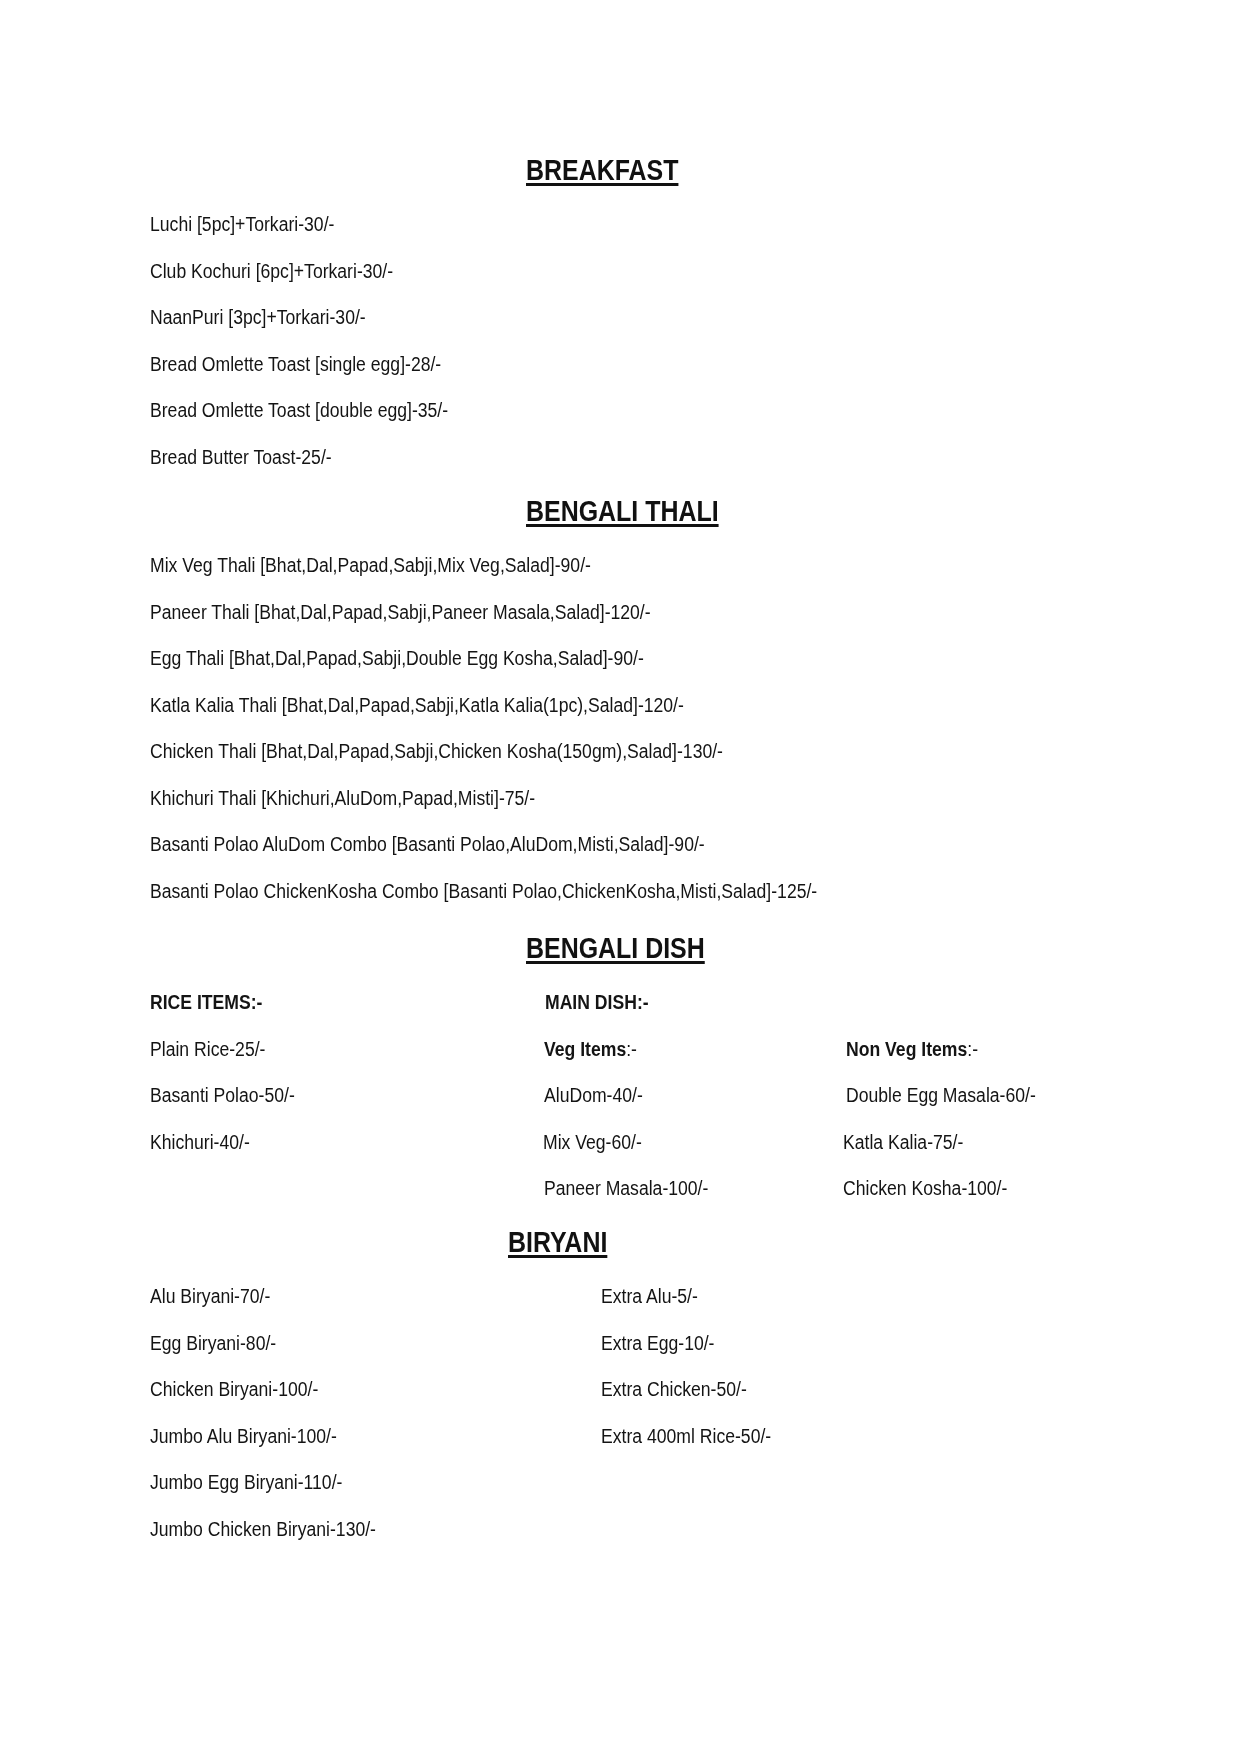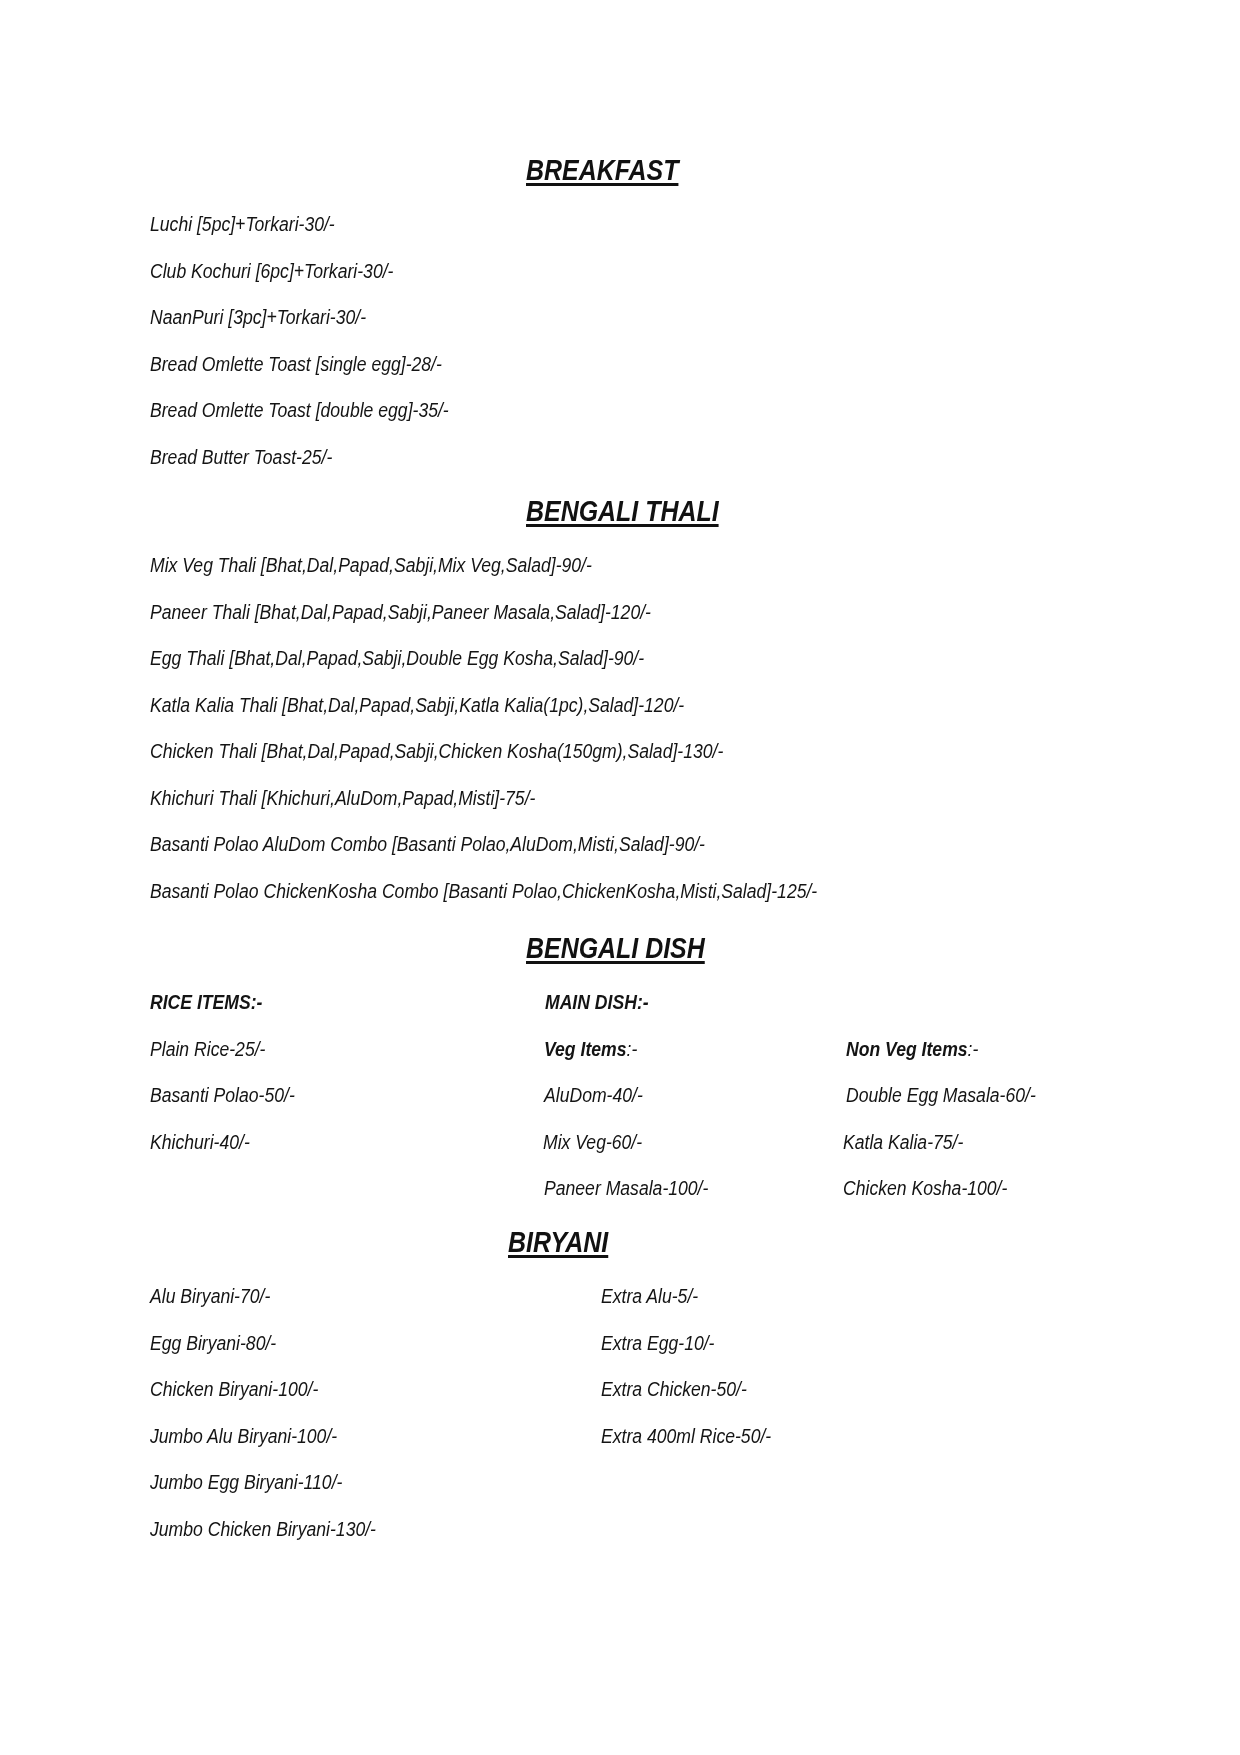--- a/index.html
+++ b/index.html
@@ -1,17 +1,17 @@
 <!DOCTYPE html>
 <html><head>
 <meta charset="utf-8">
 <style>
   html, body { margin: 0; padding: 0; background: #ffffff; }
   body { width: 1240px; height: 1755px; position: relative; overflow: hidden; }
-  .page { position: absolute; left: 0; top: 0; width: 1240px; height: 1755px; background: #ffffff; color: #111111; font-style: italic; }
+  .page { position: absolute; left: 0; top: 0; width: 1240px; height: 1755px; background: #ffffff; color: #111111; }
   .line {
     position: absolute;
     font-family: "Liberation Sans", sans-serif;
     font-size: 20px;
     line-height: 24px;
     height: 24px;
     white-space: nowrap;
     transform-origin: left top;
     transform: scaleX(0.88);
     color: #141414;

